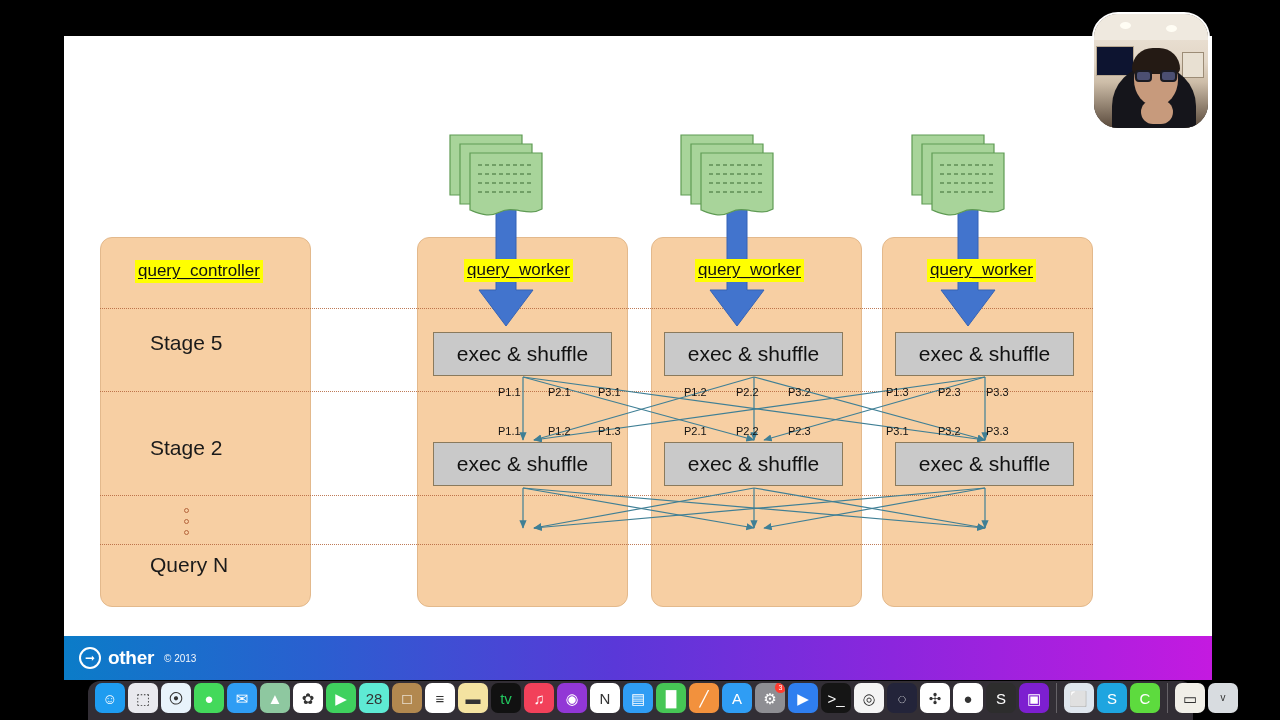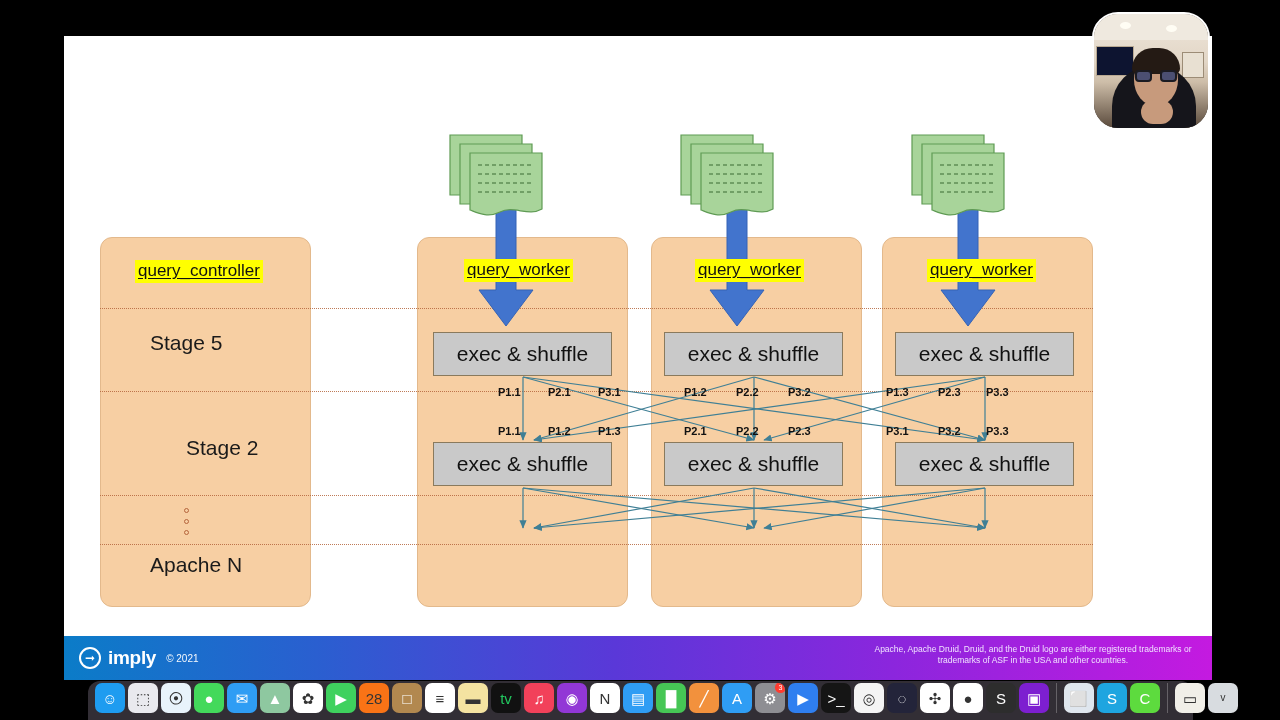--- a/index.html
+++ b/index.html
@@ -59,21 +59,21 @@
   #lbl-controller { left:71px;  top:224px; }
   #lbl-w1 { left:400px; top:223px; }
   #lbl-w2 { left:631px; top:223px; }
   #lbl-w3 { left:863px; top:223px; }
 
   
   .stage-cap {
     position:absolute; color:#1a1a1a; font-size:21px; white-space:nowrap;
   }
   #cap-s1 { left:86px; top:295px; }
-  #cap-s2 { left:86px; top:400px;margin-left:36px; }
+  #cap-s2 { left:86px; top:400px; }
   #cap-sn { left:86px; top:517px; }
 
   #dots-vert {
     position:absolute; left:120px; top:472px;
     display:flex; flex-direction:column; align-items:center; gap:6px;
   }
   #dots-vert i {
     display:block; width:5px; height:5px; border-radius:50%;
     border:1.5px solid #b5653c; background:#f7cfa3;
   }
@@ -105,21 +105,21 @@
   
   .bluearrow { position:absolute; width:60px; height:130px; z-index:3; }
   #barrow-1 { left:412px; top:162px; }
   #barrow-2 { left:643px; top:162px; }
   #barrow-3 { left:874px; top:162px; }
 
   
   #shuffle-svg { position:absolute; left:0; top:0; width:1148px; height:600px; z-index:4; pointer-events:none; }
 
   .plabel {
-    position:absolute; font-size:11px; font-weight:bold; color:#111;
+    position:absolute; font-size:11px; font-weight:normal; color:#111;
     white-space:nowrap; z-index:7;
   }
 
   
   #footer {
     position:absolute; left:64px; top:636px; width:1148px; height:44px;
     background:linear-gradient(90deg,#0b7cc8 0%,#2a5fd0 22%,#5a38d8 48%,#8b26dd 72%,#c41ae0 100%);
     overflow:hidden;
   }
   #footer-logo { position:absolute; left:15px; top:11px; display:flex; align-items:center; gap:7px; }
@@ -241,21 +241,21 @@
       <path d="M20 0 h20 v92 h17 l-27 36 l-27 -36 h17 z" fill="#4274cd" stroke="#3563b5" stroke-width="1"></path>
     </svg>
 
     <div class="hl-label" id="lbl-controller">query_controller</div>
     <div class="hl-label" id="lbl-w1">query_worker</div>
     <div class="hl-label" id="lbl-w2">query_worker</div>
     <div class="hl-label" id="lbl-w3">query_worker</div>
 
     <div class="stage-cap" id="cap-s1">Stage 5</div>
     <div class="stage-cap" id="cap-s2">Stage 2</div>
-    <div class="stage-cap" id="cap-sn">Apache N</div>
+    <div class="stage-cap" id="cap-sn">Query N</div>
     <div id="dots-vert">
         <i></i>
         <i></i>
         <i></i>
       </div>
 
     <div class="exec-box exec-r1" id="exec-11">exec &amp; shuffle</div>
     <div class="exec-box exec-r1" id="exec-21">exec &amp; shuffle</div>
     <div class="exec-box exec-r1" id="exec-31">exec &amp; shuffle</div>
     <div class="exec-box exec-r2" id="exec-12">exec &amp; shuffle</div>
@@ -312,24 +312,23 @@
     <div class="plabel" style="left:724px;top:389px">P2.3</div>
     <div class="plabel" style="left:822px;top:389px">P3.1</div>
     <div class="plabel" style="left:874px;top:389px">P3.2</div>
     <div class="plabel" style="left:922px;top:389px">P3.3</div>
 
   </div>
 
   <div id="footer">
     <div id="footer-logo">
       <div id="logo-mark">➞</div>
-      <div id="logo-word">imply</div>
-      <div id="logo-copy">© 2021</div>
+      <div id="logo-word">other</div>
+      <div id="logo-copy">© 2013</div>
     </div>
-    <div id="footer-legal">Apache, Apache Druid, Druid, and the Druid logo are either registered trademarks or trademarks of ASF in the USA and other countries.</div>
   </div>
 
   <div id="webcam">
     <div id="cam-wall"></div>
     <div id="cam-ceil">
       <div class="cam-light" style="left:26px;top:8px"></div>
       <div class="cam-light" style="left:72px;top:11px"></div>
     </div>
     <div id="cam-pic"></div>
     <div id="cam-pic2"></div>
@@ -361,21 +360,21 @@
       </div>
       <div class="dockicon" title="maps" style="background: rgb(142, 200, 160);">
         <span class="gl" style="color: rgb(255, 255, 255);">▲</span>
       </div>
       <div class="dockicon" title="photos" style="background: rgb(255, 255, 255);">
         <span class="gl" style="color: rgb(51, 51, 51);">✿</span>
       </div>
       <div class="dockicon" title="facetime" style="background: rgb(63, 209, 94);">
         <span class="gl" style="color: rgb(255, 255, 255);">▶</span>
       </div>
-      <div class="dockicon" title="calendar" style="background: #f97316;">
+      <div class="dockicon" title="calendar" style="background: #5eead4;">
         <span class="gl" style="color: rgb(51, 51, 51);">28</span>
       </div>
       <div class="dockicon" title="contacts" style="background: rgb(178, 136, 79);">
         <span class="gl" style="color: rgb(255, 255, 255);">□</span>
       </div>
       <div class="dockicon" title="reminders" style="background: rgb(255, 255, 255);">
         <span class="gl" style="color: rgb(51, 51, 51);">≡</span>
       </div>
       <div class="dockicon" title="notes" style="background: rgb(244, 227, 161);">
         <span class="gl" style="color: rgb(51, 51, 51);">▬</span>

